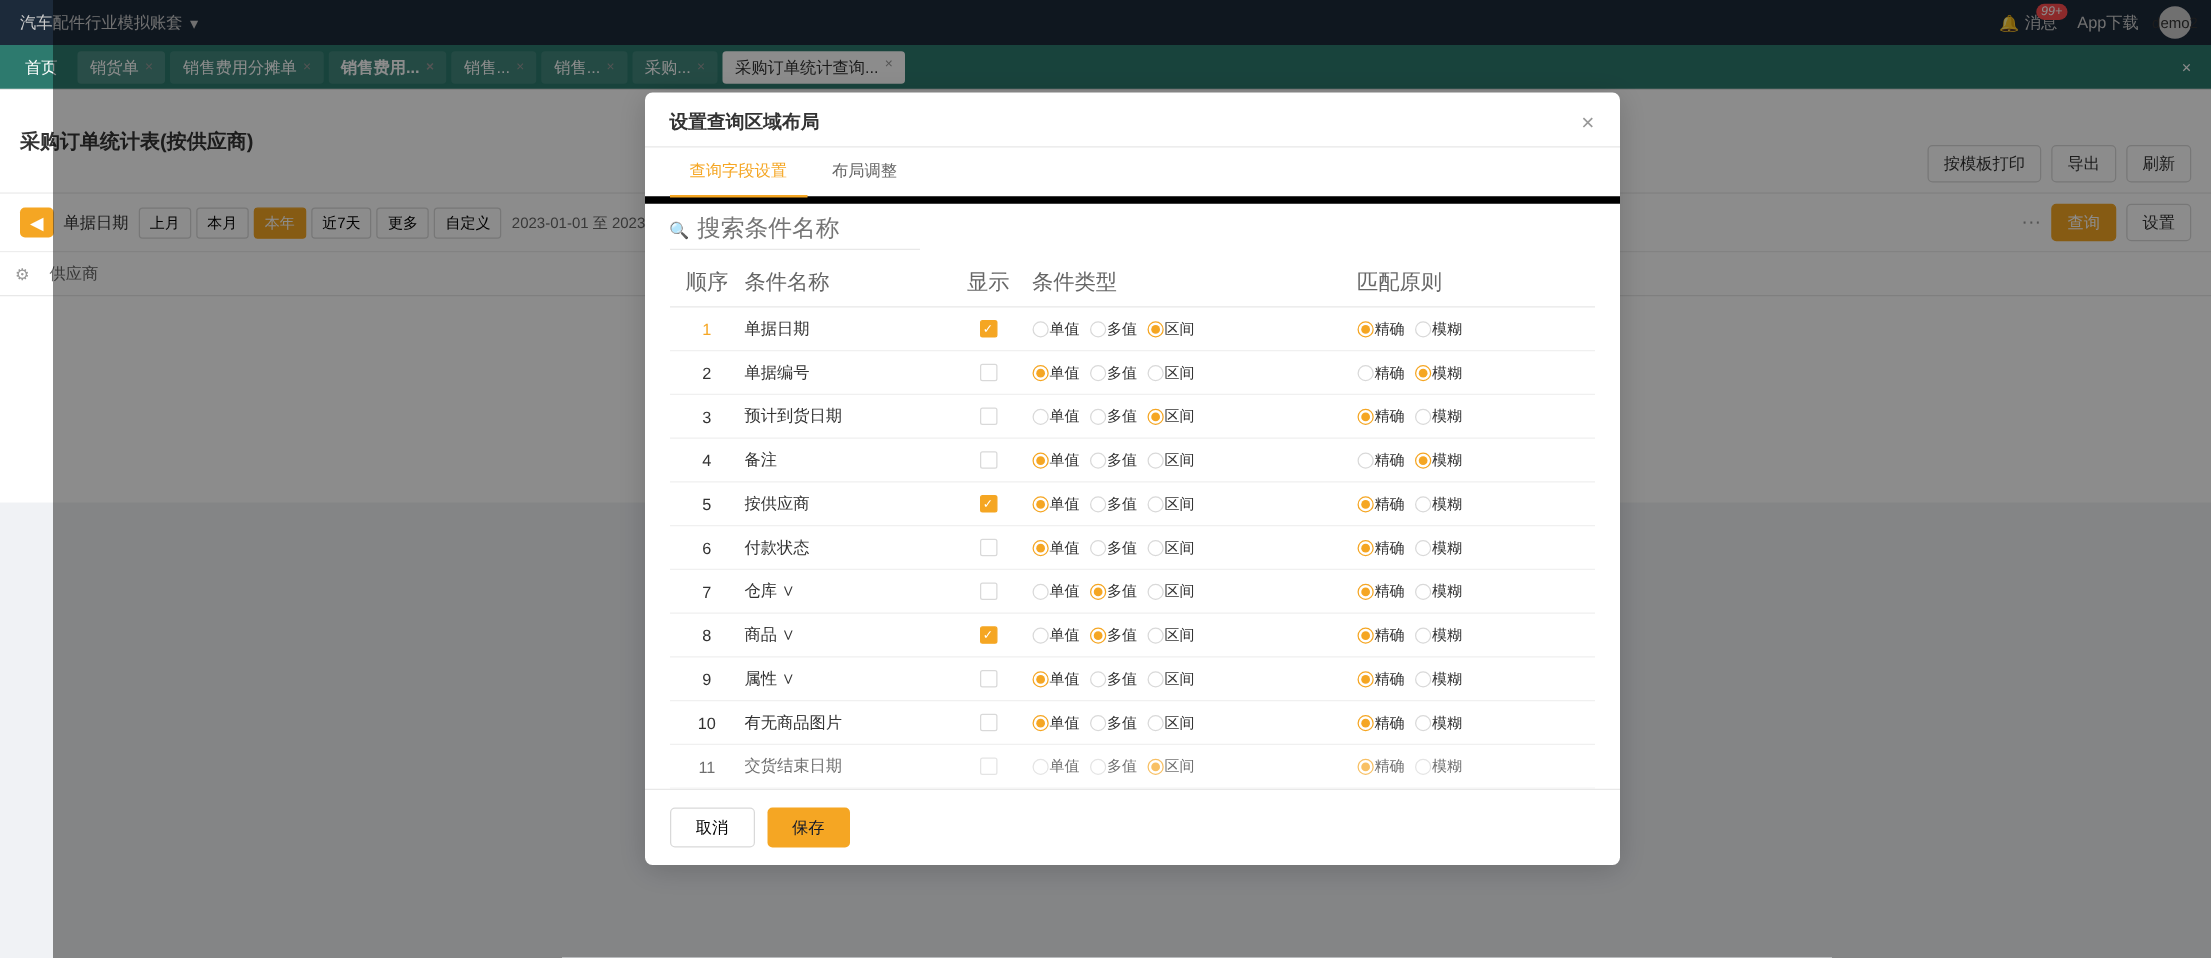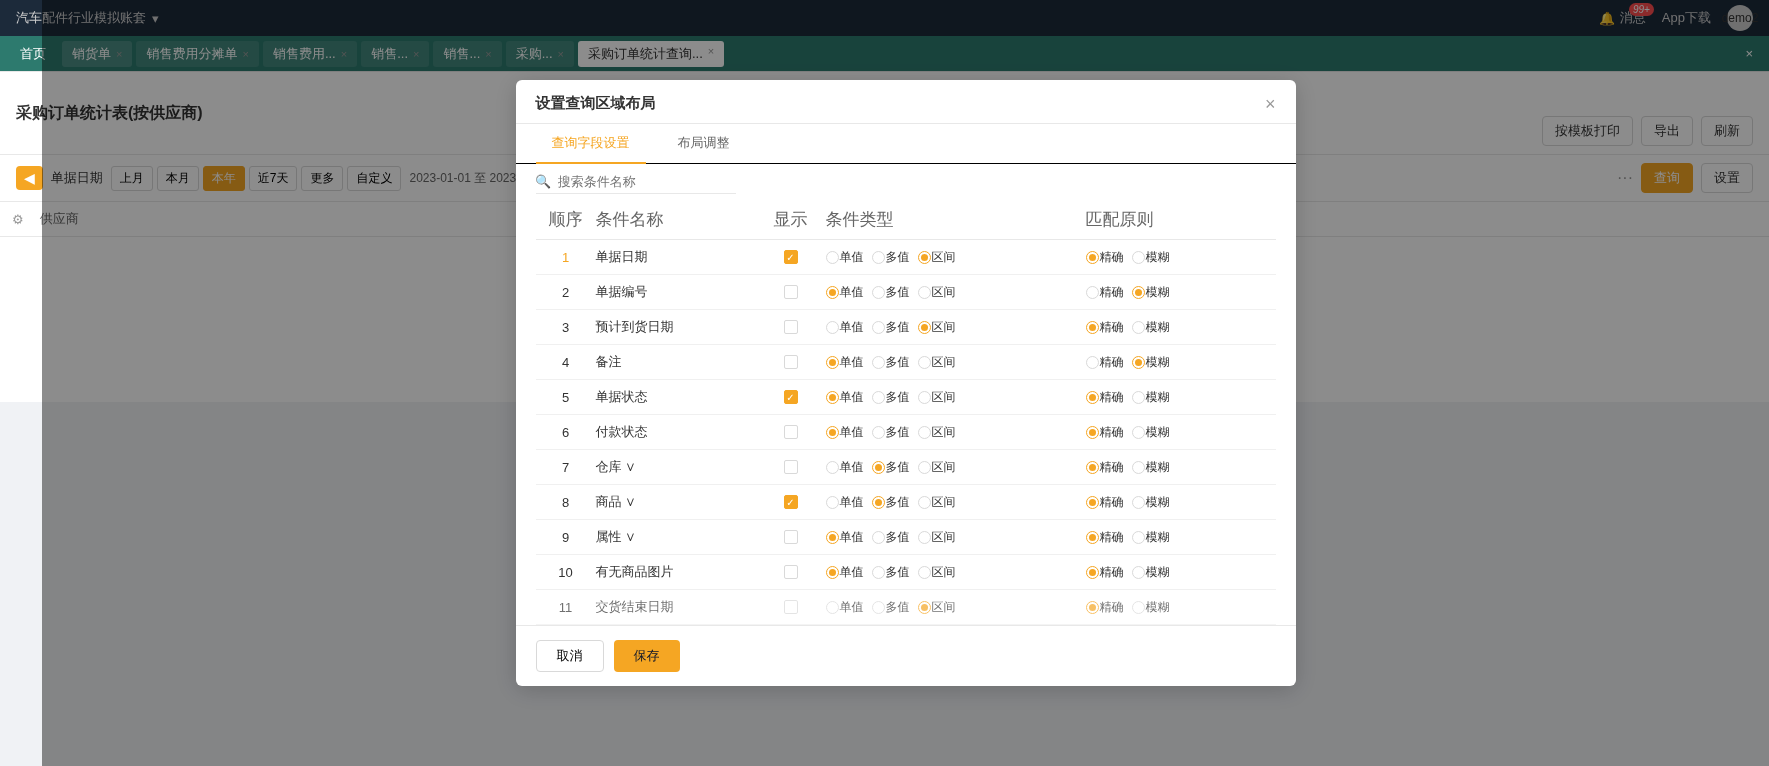--- a/index.html
+++ b/index.html
@@ -98,23 +98,23 @@
     .dialog-header {
       display: flex; align-items: center; justify-content: space-between;
       padding: 14px 20px 10px 20px;
       border-bottom: 1px solid #e8e8e8;
     }
     .dialog-title { font-size: 15px; font-weight: 600; }
     .dialog-close { cursor: pointer; font-size: 18px; color: #999; border: none; background: none; line-height: 1; }
 
     
     .dialog-tabs {
-      display: flex; gap: 16px;
+      display: flex; gap: 4px;
       padding: 0 20px;
-      border-bottom: 1px solid #000000;
+      border-bottom: 6px solid #000000;
     }
     .dialog-tab {
       padding: 10px 16px;
       cursor: pointer;
       font-size: 13px;
       color: #666;
       border-bottom: 2px solid transparent;
       margin-bottom: -1px;
     }
     .dialog-tab.active { color: #f5a623; border-bottom: 2px solid #f5a623; font-weight: 500; }
@@ -124,21 +124,21 @@
       padding: 10px 20px 6px 20px;
       display: flex; align-items: center;
     }
     .search-input-wrap {
       display: flex; align-items: center;
       border-bottom: 1px solid #e8e8e8;
       padding-bottom: 4px;
       width: 200px;
     }
     .search-input-wrap input {
-      border: none; outline: none; font-size: 13px; flex: 1; color: #4c1d95;
+      border: none; outline: none; font-size: 19px; flex: 1; color: #4c1d95;
       background: transparent;
     }
     .search-icon-svg { color: #999; margin-right: 6px; }
 
     
     .field-table { flex: 1; overflow-y: auto; padding: 0 20px; }
     .field-table-header {
       display: grid;
       grid-template-columns: 60px 160px 70px 260px 200px;
       padding: 8px 0;
@@ -222,21 +222,21 @@
       <span>首页</span>
     </span>
     <span class="tab-item" style="color:#fff; background:rgba(255,255,255,0.15); border-radius:3px; padding:4px 10px; display:flex; align-items:center; gap:5px;">
       <span>销货单</span>
       <span class="close-x">×</span>
     </span>
     <span class="tab-item" style="color:#fff; background:rgba(255,255,255,0.1); border-radius:3px; padding:4px 10px; display:flex; align-items:center; gap:5px;">
       <span>销售费用分摊单</span>
       <span class="close-x">×</span>
     </span>
-    <span class="tab-item" style="color:#fff; background:rgba(255,255,255,0.1); border-radius:3px; padding:4px 10px; display:flex; align-items:center; gap:5px;">
+    <span class="tab-item" style="color:#fff; background:rgba(255,255,255,0.1); border-radius:3px; padding:4px 10px; display:flex; align-items:center; gap:5px;font-weight:bold;">
       <span>销售费用...</span>
       <span class="close-x">×</span>
     </span>
     <span class="tab-item" style="color:#fff; background:rgba(255,255,255,0.1); border-radius:3px; padding:4px 10px; display:flex; align-items:center; gap:5px;">
       <span>销售...</span>
       <span class="close-x">×</span>
     </span>
     <span class="tab-item" style="color:#fff; background:rgba(255,255,255,0.1); border-radius:3px; padding:4px 10px; display:flex; align-items:center; gap:5px;">
       <span>销售...</span>
       <span class="close-x">×</span>
@@ -446,21 +446,21 @@
           </label>
           <label class="radio-item">
             <span class="radio-circle checked"></span>
             <span class="radio-label">模糊</span>
           </label>
         </div>
       </div>
 
       <div class="field-row">
         <span class="order-num black">5</span>
-        <span>单据状态</span>
+        <span>按供应商</span>
         <div class="display-cell">
           <span class="check-box checked"></span>
         </div>
         <div class="radio-group">
           <label class="radio-item">
             <span class="radio-circle checked"></span>
             <span class="radio-label">单值</span>
           </label>
           <label class="radio-item">
             <span class="radio-circle"></span>

